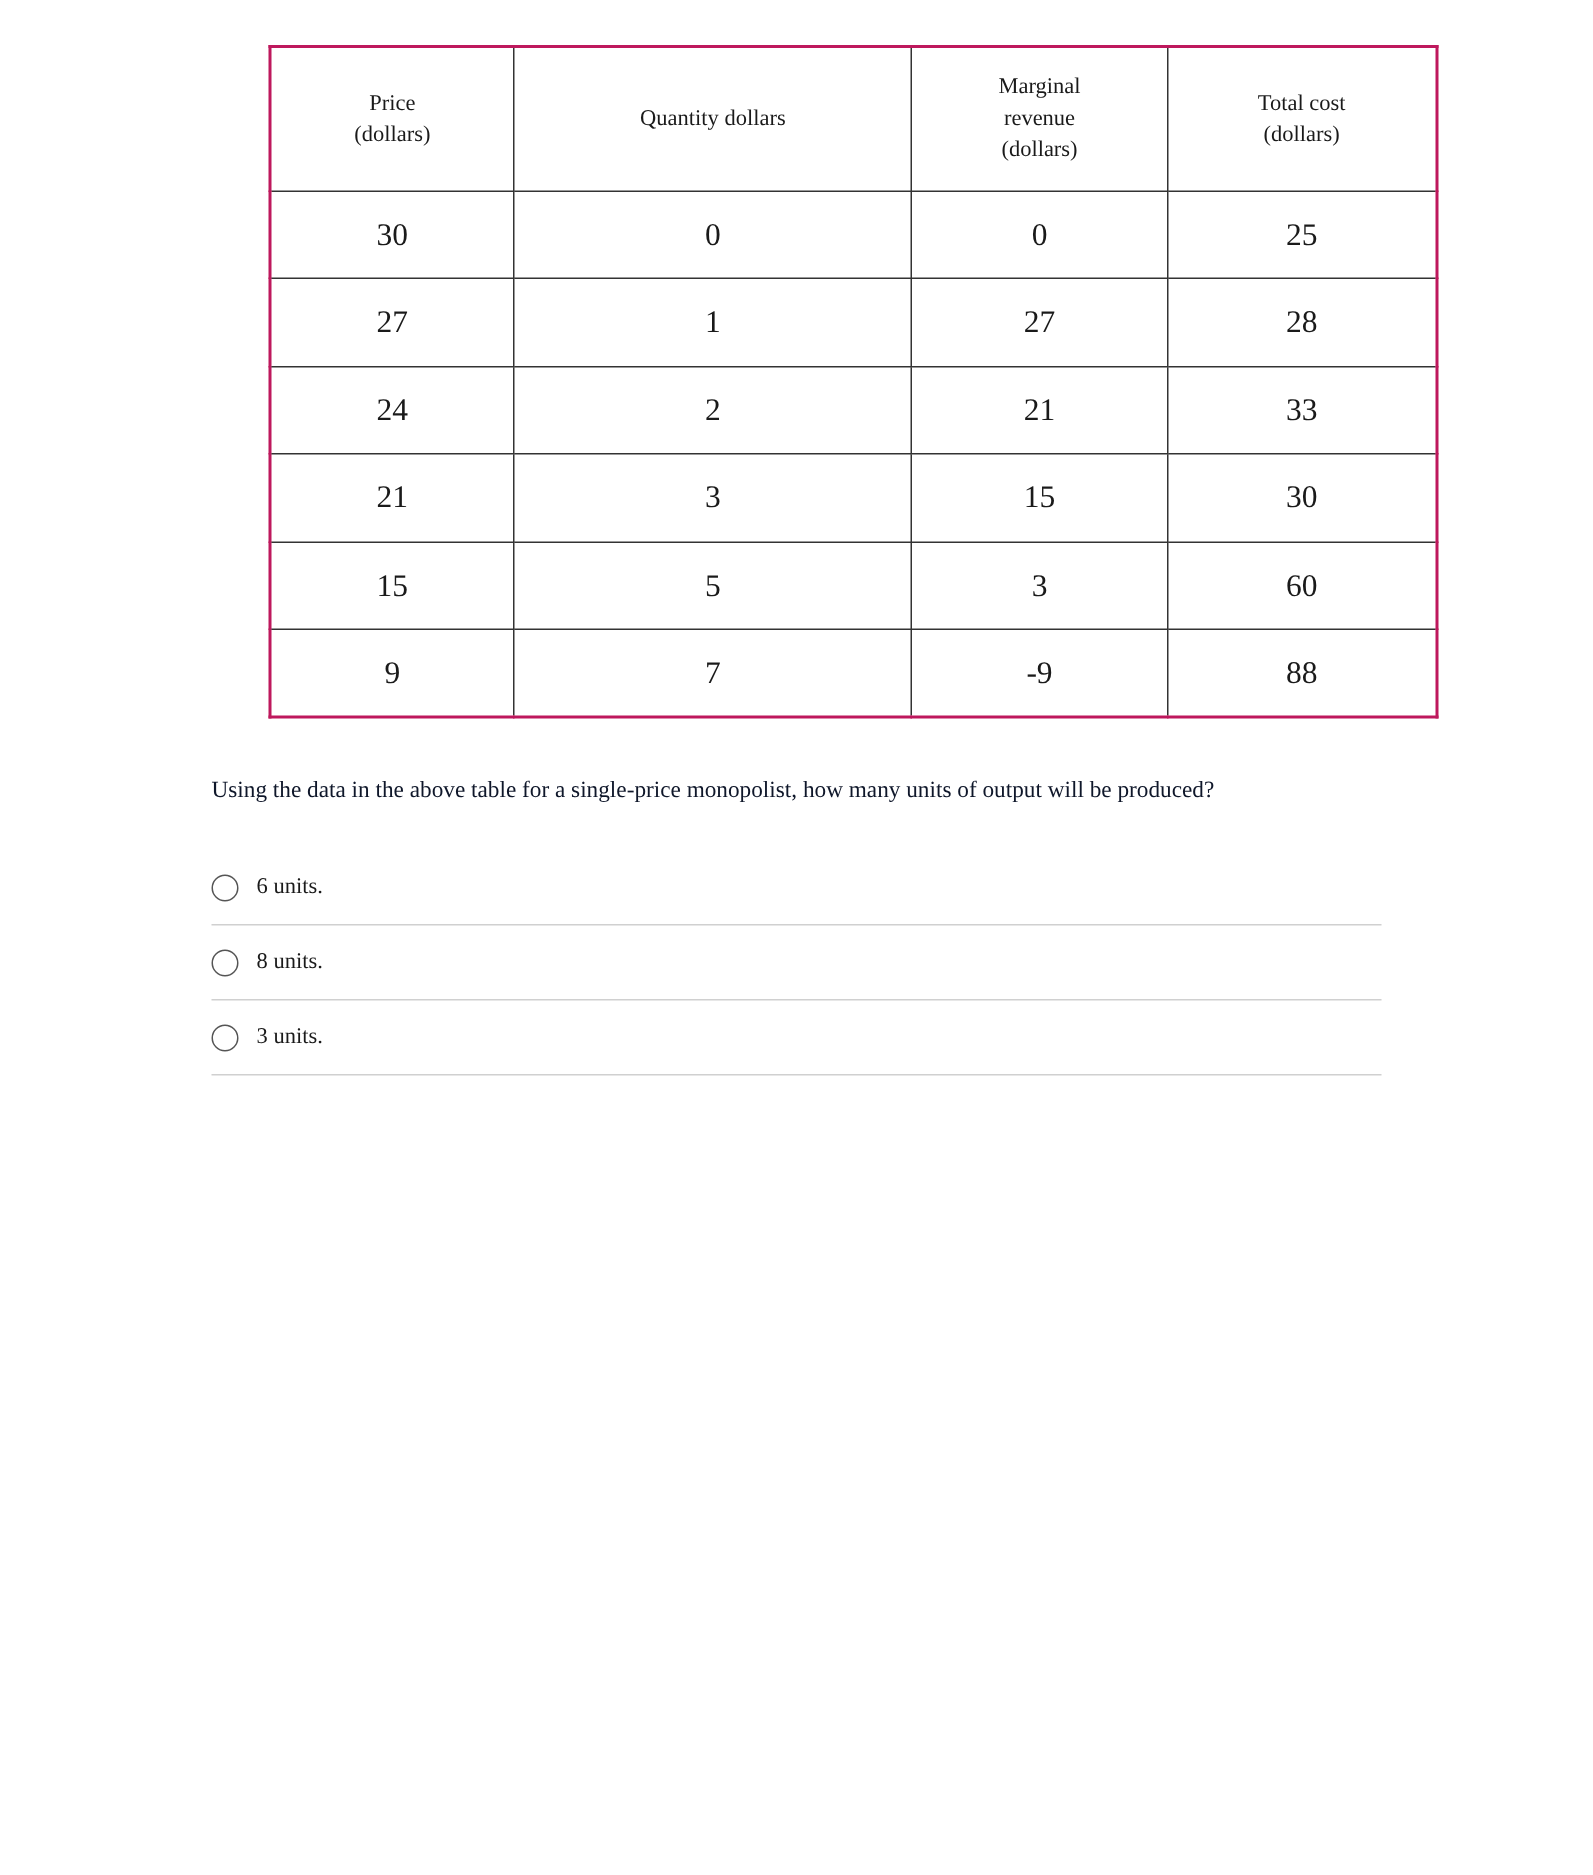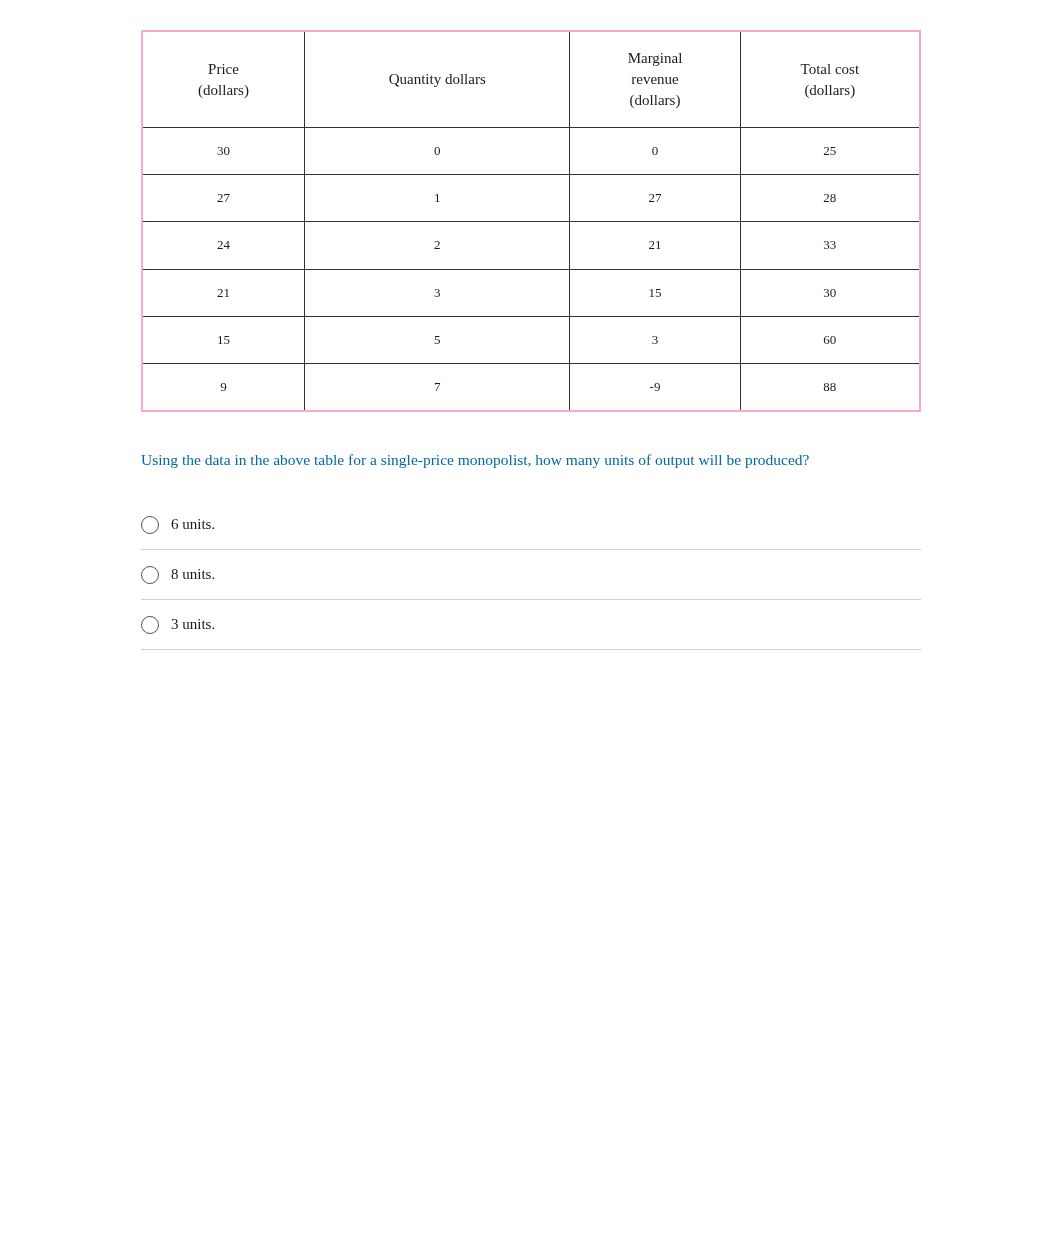--- a/index.html
+++ b/index.html
@@ -18,48 +18,49 @@
     }
 
     .table-container {
       width: 780px;
       margin: 0 auto 36px auto;
     }
 
     table {
       width: 100%;
       border-collapse: collapse;
-      border: 2px solid #f9a8d4;
+      border: 2px solid #be185d;
+      margin-left: 38px;
     }
 
     th, td {
       border: 1.5px solid #333;
       text-align: center;
       padding: 14px 10px;
       font-size: 15px;
       font-weight: normal;
     }
 
     thead th {
       font-weight: normal;
       vertical-align: middle;
       padding: 16px 10px;
       font-size: 15px;
     }
 
     tbody td {
-      font-size: 13px;
+      font-size: 21px;
     }
 
     .question-text {
       width: 780px;
       margin: 0 auto 28px auto;
       font-size: 15.5px;
       line-height: 1.55;
-      color: #0369a1;
+      color: #0f172a;
     }
 
     .options-container {
       width: 780px;
       margin: 0 auto;
     }
 
     .option-row {
       display: flex;
       align-items: center;

